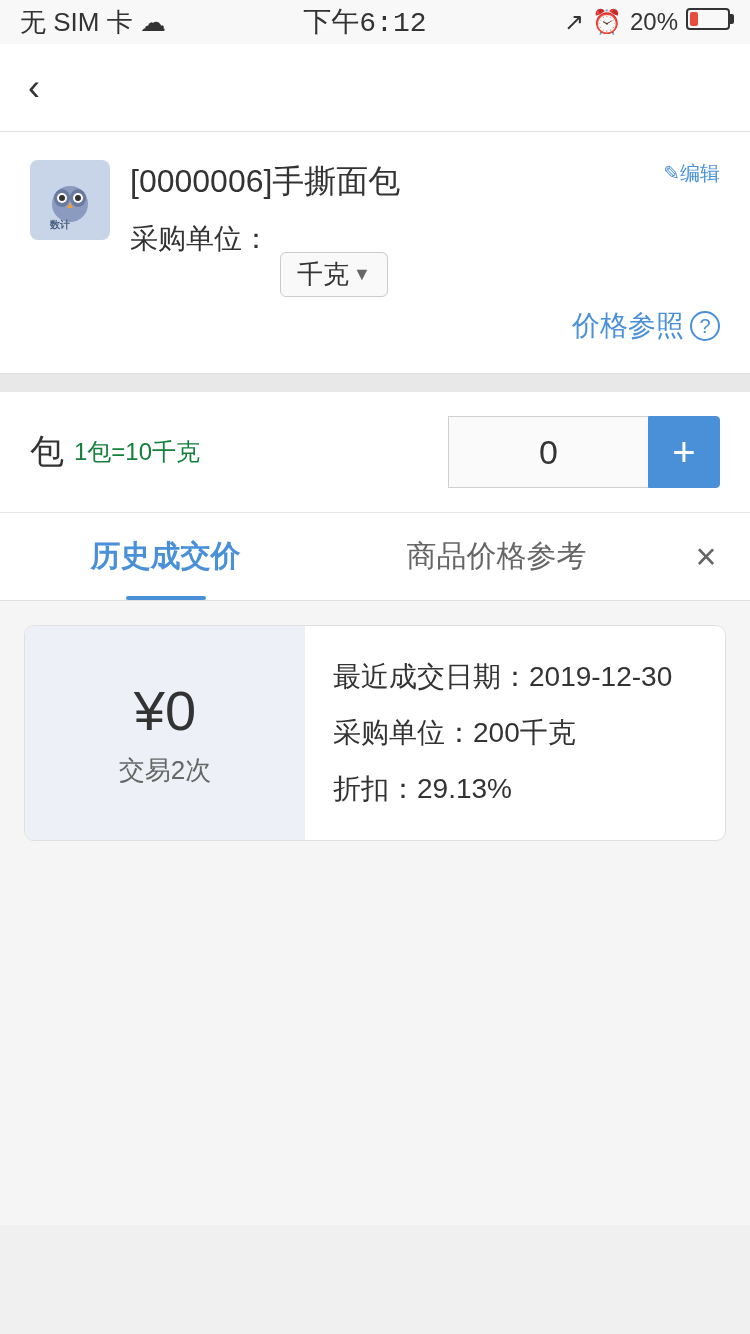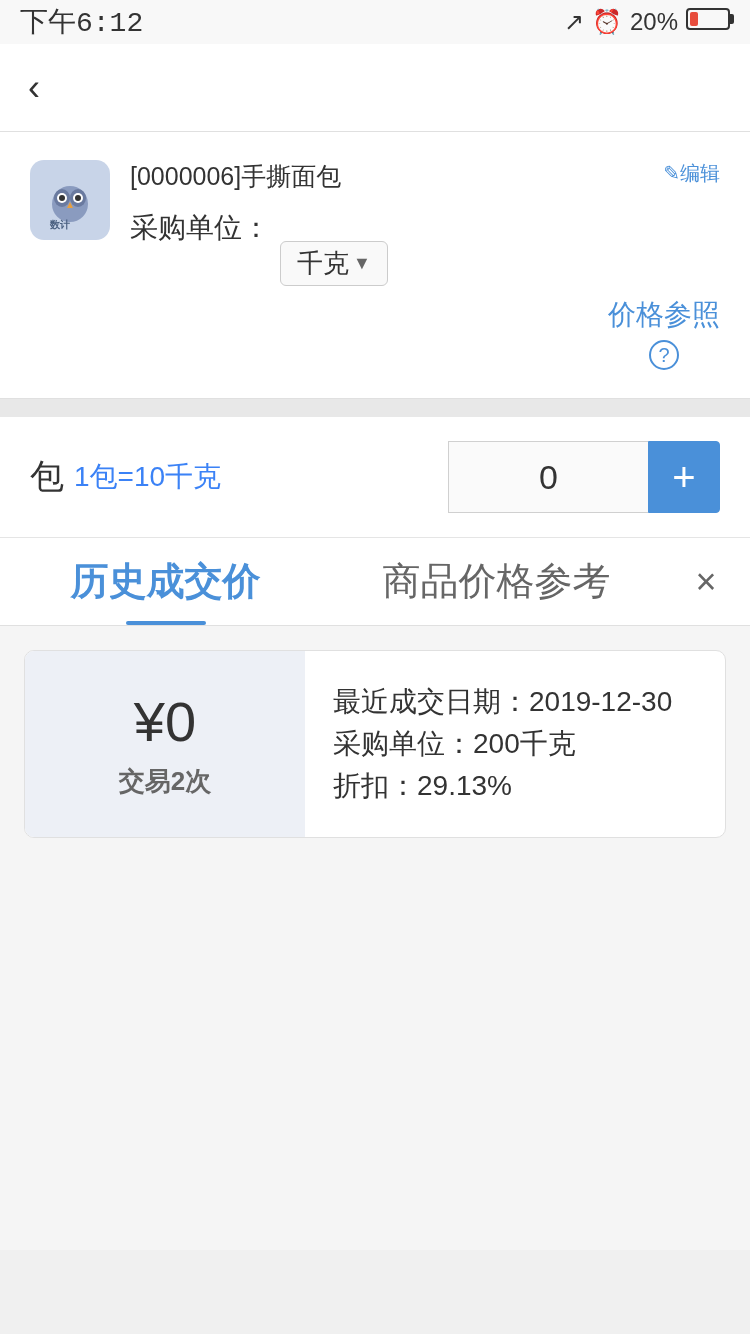--- a/index.html
+++ b/index.html
@@ -110,34 +110,34 @@
     }
     .product-left {
       display: flex;
       align-items: flex-start;
       gap: 20px;
     }
     .product-icon {
       width: 80px;
       height: 80px;
       background: #c8d4e8;
-      border-radius: 14px;
+      border-radius: 8px;
       display: flex;
       align-items: center;
       justify-content: center;
       flex-shrink: 0;
     }
     
     .product-info {
       display: flex;
       flex-direction: column;
       gap: 16px;
     }
     .product-name {
-      font-size: 25px;
+      font-size: 32px;
       color: #333;
       font-weight: 500;
     }
     .product-unit-row {
       display: flex;
       gap: 10px;
       font-size: 28px;
       color: #333;
     }
     .unit-select {
@@ -168,21 +168,20 @@
       align-items: center;
       justify-content: flex-end;
       margin-top: 10px;
     }
     .price-ref {
       font-size: 28px;
       color: #4a90d9;
       display: flex;
       align-items: center;
       gap: 6px;
-      flex-direction: column;
     }
     .help-circle {
       width: 30px;
       height: 30px;
       border-radius: 50%;
       border: 2px solid #4a90d9;
       display: inline-flex;
       align-items: center;
       justify-content: center;
       font-size: 20px;
@@ -209,22 +208,22 @@
       display: flex;
       align-items: center;
       gap: 10px;
     }
     .qty-unit-badge {
       font-size: 34px;
       color: #333;
       font-weight: 500;
     }
     .qty-convert {
-      font-size: 28px;
-      color: #3b82f6;
+      font-size: 24px;
+      color: #15803d;
     }
     .quantity-input-area {
       display: flex;
       align-items: center;
       gap: 0;
     }
     .quantity-input-box {
       width: 200px;
       height: 72px;
       border: 1px solid #d0d0d0;
@@ -270,21 +269,21 @@
       justify-content: center;
       height: 100%;
       cursor: pointer;
       position: relative;
     }
     .tab-item.active .tab-label {
       color: #4a90d9;
       font-weight: 600;
     }
     .tab-item .tab-label {
-      font-size: 38px;
+      font-size: 30px;
       color: #666;
     }
     .tab-underline {
       position: absolute;
       bottom: 0;
       left: 50%;
       transform: translateX(-50%);
       width: 80px;
       height: 4px;
       background: #4a90d9;
@@ -321,45 +320,47 @@
     }
     .history-price {
       font-size: 56px;
       color: #333;
       font-weight: 300;
     }
     .history-trades {
       font-size: 26px;
       color: #666;
       margin-top: 10px;
-      font-weight: bold;
     }
     .history-right {
       flex: 1;
       padding: 30px 28px;
       display: flex;
       flex-direction: column;
-      gap: 0;
+      gap: 14px;
     }
     .history-detail-row {
       font-size: 28px;
       color: #333;
       line-height: 1.5;
     }
 
     
     .main-content {
       background: #f5f5f5;
       min-height: 600px;
     }
   </style>
 </head>
 <body>
 
 <div class="status-bar">
+  <div class="status-left">
+    <span>无 SIM 卡 ☁</span>
+  </div>
   <div class="status-center">下午6:12</div>
   <div class="status-right">
     <span>↗</span>
     <span>⏰</span>
     <span>20%</span>
     <span>
       <span class="battery-icon"><span class="battery-fill"></span></span>
     </span>
   </div>
 </div>

